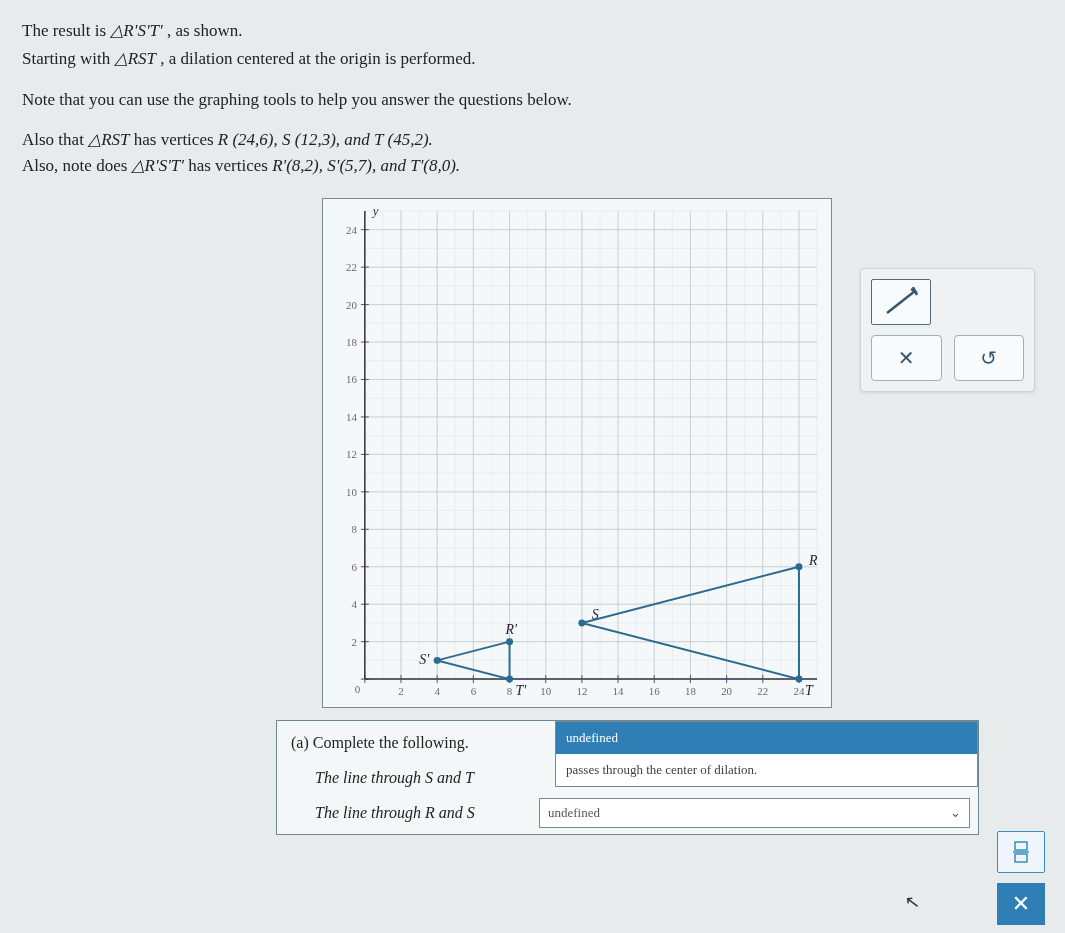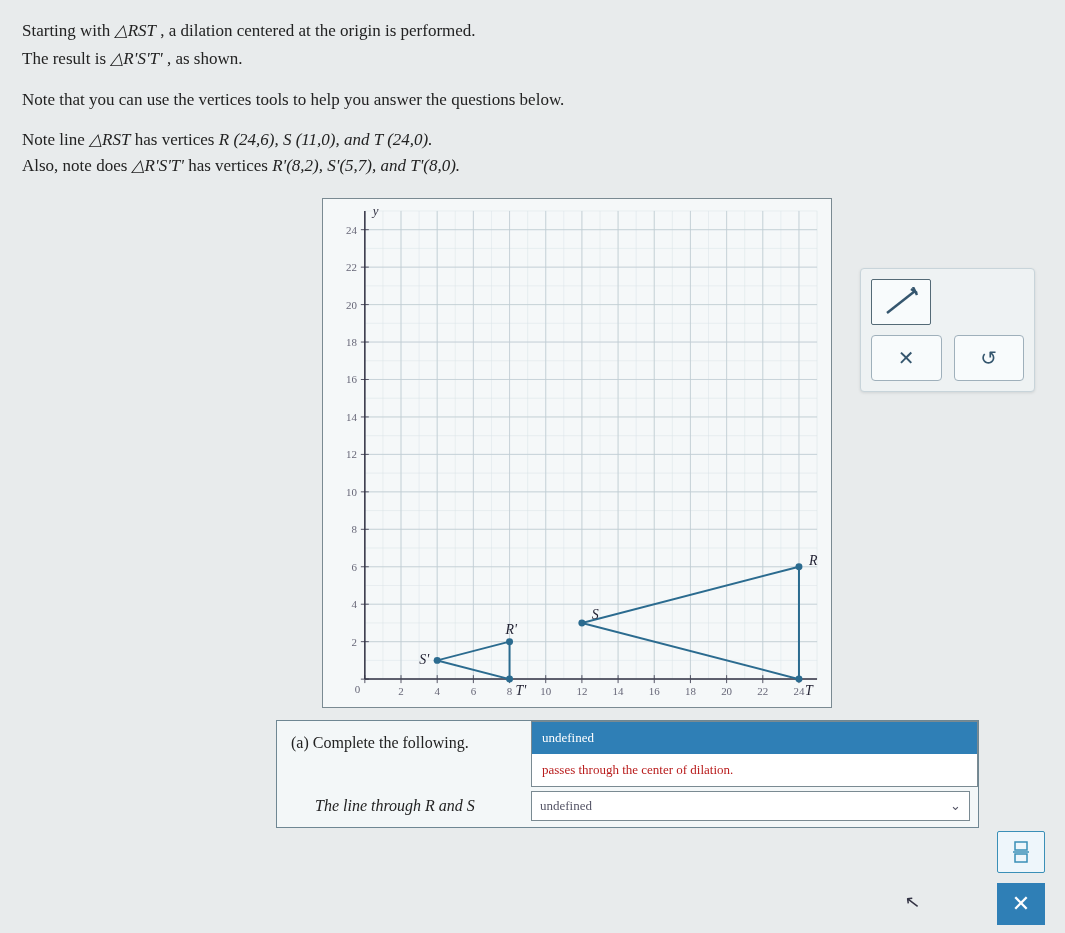--- a/index.html
+++ b/index.html
@@ -85,45 +85,47 @@
     border: 1px solid #6f8793;
     background: #f3f7f8;
     width: 703px;
     padding: 0;
     position: relative;
     font-size: 16px;
   }
   .qa-row1 {
     display:flex;
     align-items:flex-start;
+    gap:24px;
   }
   .qa-left {
     padding: 10px 0 4px 14px;
     width: 254px;
   }
   .qa-left .indent { padding-left: 24px; margin-top: 10px; }
   .dropdown-open {
     flex:1;
     border:1px solid #7a8a92;
     background:#fff;
     font-size:13px;
   }
   .dd-item {
     padding:6px 10px;
     background:#fff;
-    color:#b91c1c;
+    color:#404040;
   }
   .dd-item.sel {
     background:#2f7fb6;
     color:#fff;
   }
   .qa-row2 {
     display:flex;
     align-items:center;
     padding: 4px 0 6px 14px;
+    gap: 8px;
   }
   .qa-row2 .label { width: 240px; padding-left: 24px; }
   .dd-collapsed {
     flex:1;
     border:1px solid #7a8a92;
     background:#fff;
     padding:4px 8px;
     font-size:13px;
     color:#556;
     display:flex;
@@ -158,39 +160,39 @@
     font-size:18px;
     color:#334;
     transform: rotate(-8deg);
   }
 </style>
 </head>
 <body>
 
 <div class="intro">
   <p>
+    <span>The result is </span>
+    <span class="emph">△R'S'T'</span>
+    <span>, as shown.</span>
+  </p>
+  <p>
     <span>Starting with </span>
     <span class="emph">△RST</span>
     <span>, a dilation centered at the origin is performed.</span>
   </p>
-  <p>
-    <span>The result is </span>
-    <span class="emph">△R'S'T'</span>
-    <span>, as shown.</span>
-  </p>
-</div>
-
-<p class="note">Note that you can use the vertices tools to help you answer the questions below.</p>
+</div>
+
+<p class="note">Note that you can use the graphing tools to help you answer the questions below.</p>
 
 <div class="vertices">
   <p>
-    <span>Note line </span>
+    <span>Also that </span>
     <span class="emph">△RST</span>
     <span> has vertices </span>
-    <span class="emph">R (24,6), S (11,0), and T (24,0).</span>
+    <span class="emph">R (24,6), S (12,3), and T (45,2).</span>
   </p>
   <p>
     <span>Also, note does </span>
     <span class="emph">△R'S'T'</span>
     <span> has vertices </span>
     <span class="emph">R'(8,2), S'(5,7), and T'(8,0).</span>
   </p>
 </div>
 
 <div class="main-area">
@@ -364,20 +366,21 @@
       <span>↺</span>
     </div>
   </div>
 </div>
 
 <div class="qa-wrap">
   <div class="qa-box">
     <div class="qa-row1">
       <div class="qa-left">
         <div>(a) Complete the following.</div>
+        <div class="indent emph">The line through S and T</div>
       </div>
       <div class="dropdown-open">
         <div class="dd-item sel">undefined</div>
         <div class="dd-item">passes through the center of dilation.</div>
       </div>
     </div>
     <div class="qa-row2">
       <div class="label emph">The line through R and S</div>
       <div class="dd-collapsed">
         <span>undefined</span>

